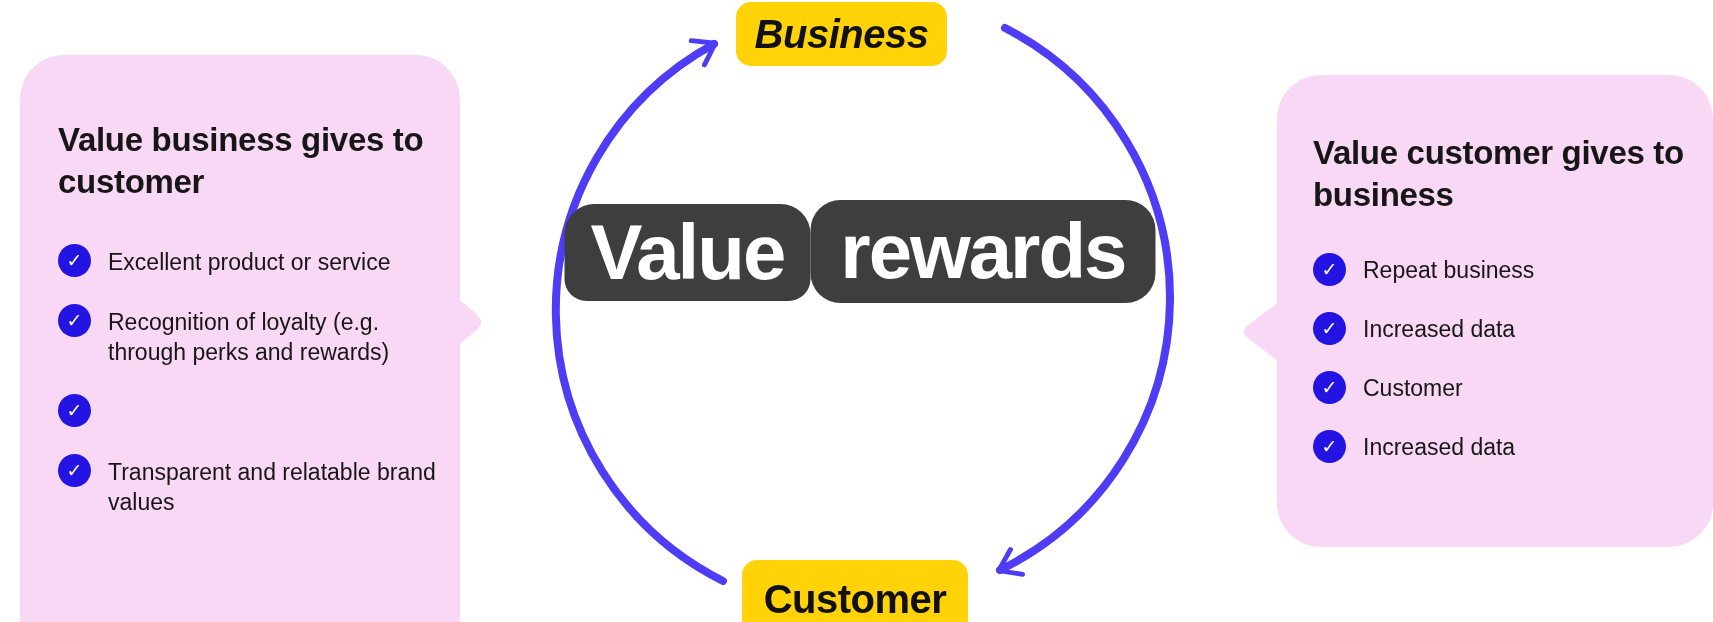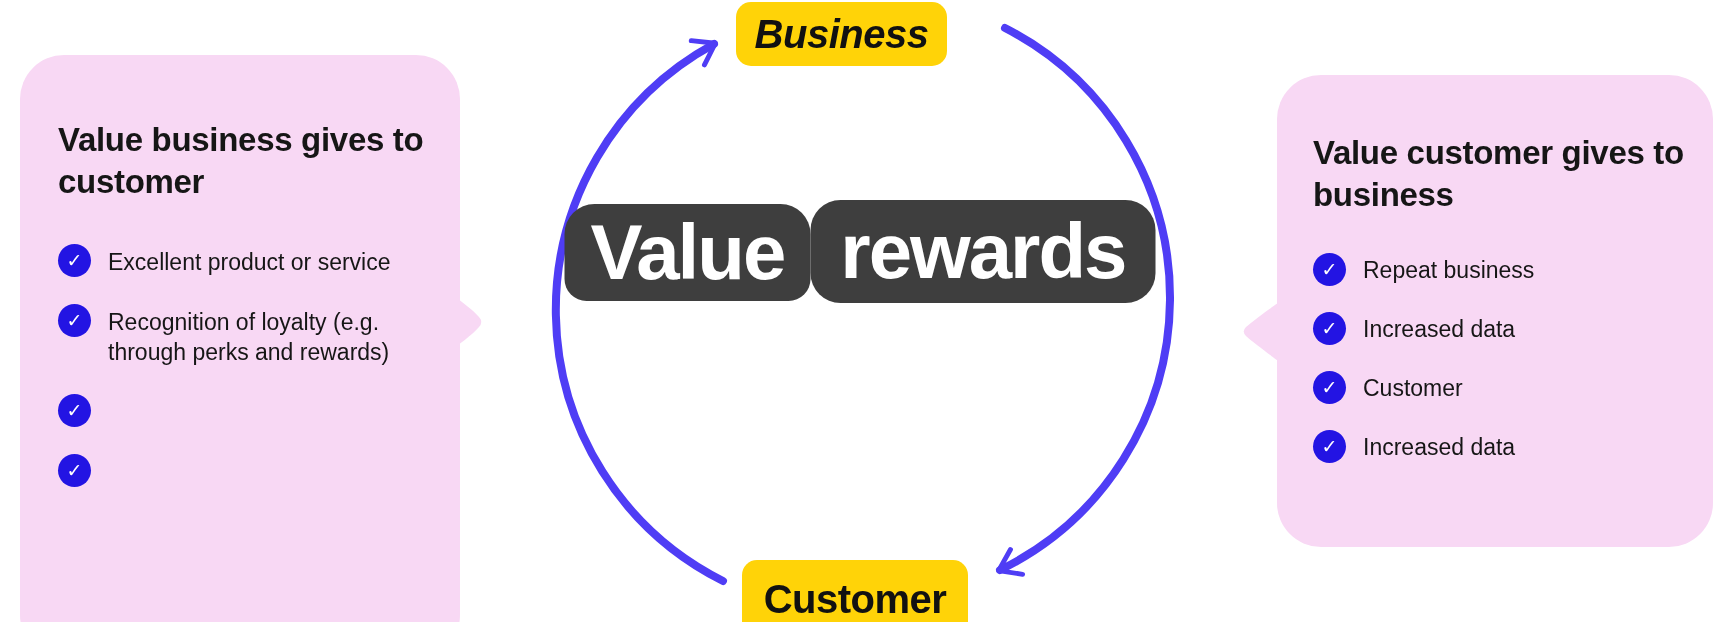--- a/index.html
+++ b/index.html
@@ -77,20 +77,21 @@
       </li>
       <li>
         <span class="chk">✓</span>
         <span class="item-text">Recognition of loyalty (e.g. through perks and rewards)</span>
       </li>
       <li>
         <span class="chk">✓</span>
       </li>
       <li>
         <span class="chk">✓</span>
+        <span class="item-text">Transparent and relatable brand values</span>
       </li>
     </ul>
   </section>
 
   <section class="panel right">
     <h2>Value customer gives to business</h2>
     <ul>
       <li>
         <span class="chk">✓</span>
         <span class="item-text">Repeat business</span>

